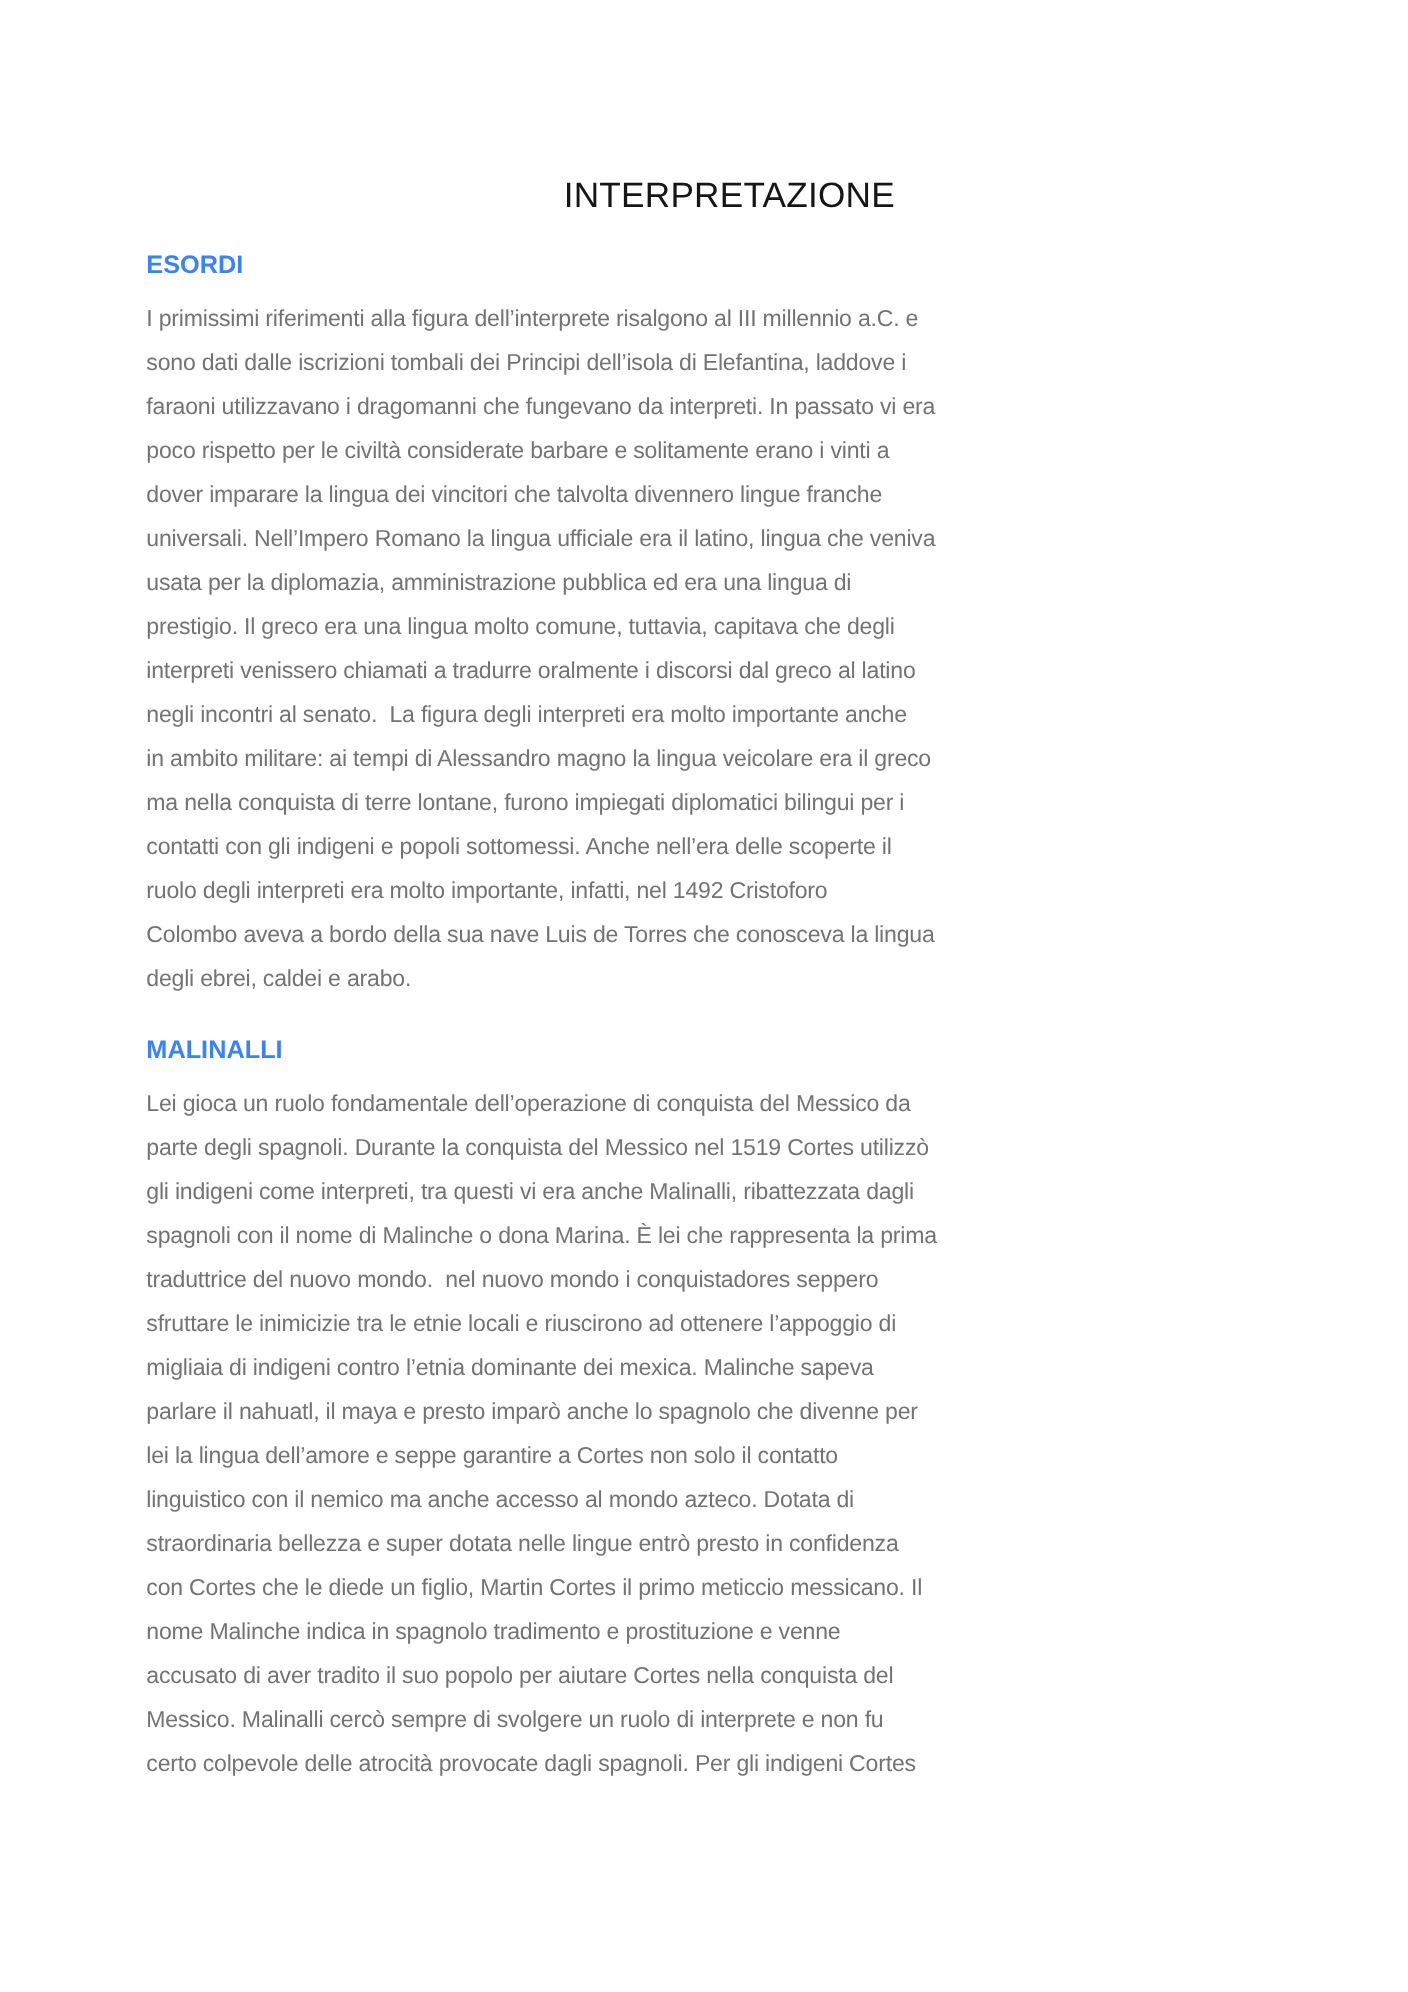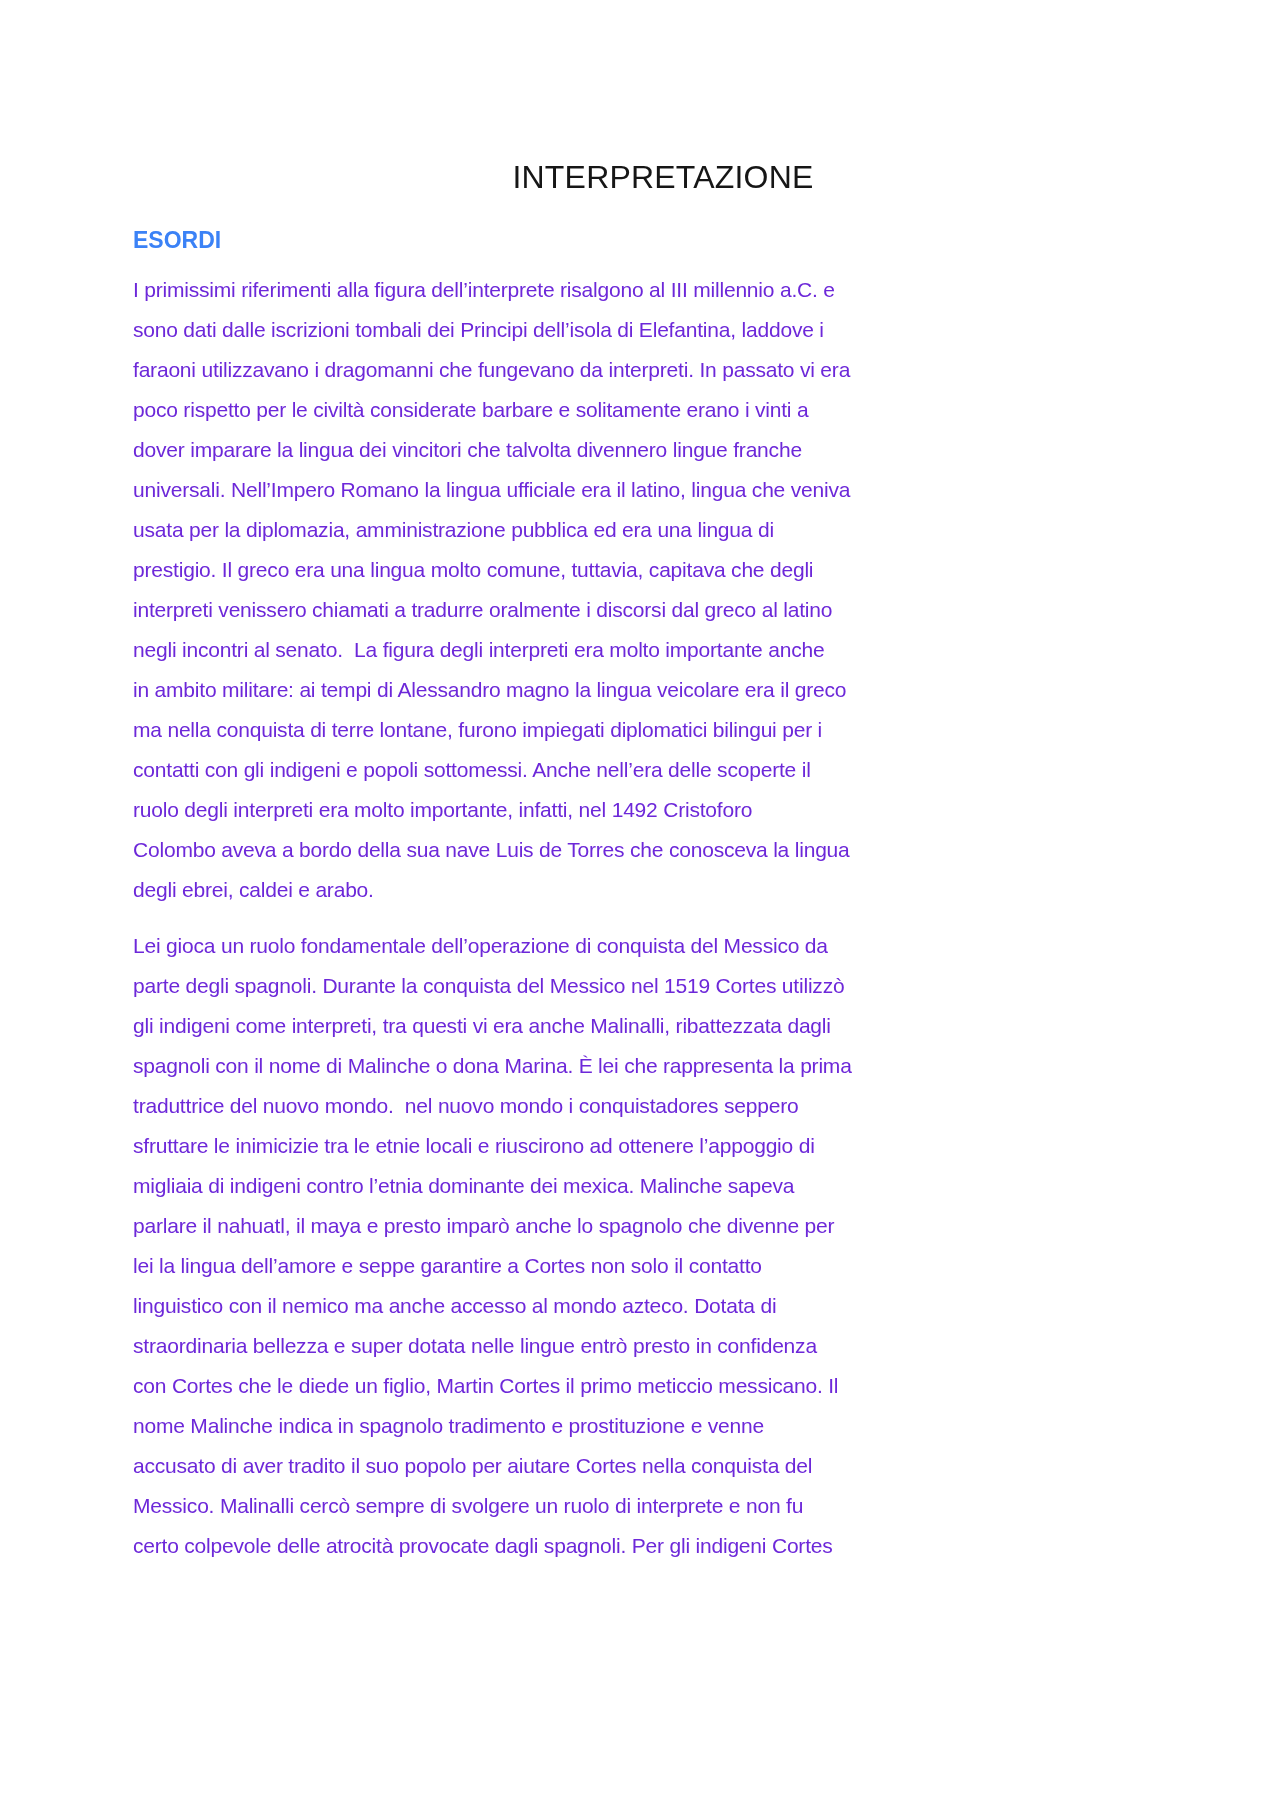--- a/index.html
+++ b/index.html
@@ -38,21 +38,21 @@
     font-weight: 700;
     color: #3b82f6;
   }
   .section-body {
     width: 1060px;
     margin: 16px 0 0 0;
     font-size: 21px;
     line-height: 40px;
     letter-spacing: -0.2px;
     white-space: pre-wrap;
-    color: #6d28d9;
+    color: #737373;
   }
 </style>
 </head>
 <body>
 
 <main class="page">
 
   <h1 class="doc-title">INTERPRETAZIONE</h1>
 
   <section>
@@ -69,20 +69,21 @@
 negli incontri al senato.  La figura degli interpreti era molto importante anche
 in ambito militare: ai tempi di Alessandro magno la lingua veicolare era il greco
 ma nella conquista di terre lontane, furono impiegati diplomatici bilingui per i
 contatti con gli indigeni e popoli sottomessi. Anche nell’era delle scoperte il
 ruolo degli interpreti era molto importante, infatti, nel 1492 Cristoforo
 Colombo aveva a bordo della sua nave Luis de Torres che conosceva la lingua
 degli ebrei, caldei e arabo.</p>
   </section>
 
   <section>
+    <h2 class="section-heading">MALINALLI</h2>
     <p class="section-body">Lei gioca un ruolo fondamentale dell’operazione di conquista del Messico da
 parte degli spagnoli. Durante la conquista del Messico nel 1519 Cortes utilizzò
 gli indigeni come interpreti, tra questi vi era anche Malinalli, ribattezzata dagli
 spagnoli con il nome di Malinche o dona Marina. È lei che rappresenta la prima
 traduttrice del nuovo mondo.  nel nuovo mondo i conquistadores seppero
 sfruttare le inimicizie tra le etnie locali e riuscirono ad ottenere l’appoggio di
 migliaia di indigeni contro l’etnia dominante dei mexica. Malinche sapeva
 parlare il nahuatl, il maya e presto imparò anche lo spagnolo che divenne per
 lei la lingua dell’amore e seppe garantire a Cortes non solo il contatto
 linguistico con il nemico ma anche accesso al mondo azteco. Dotata di

